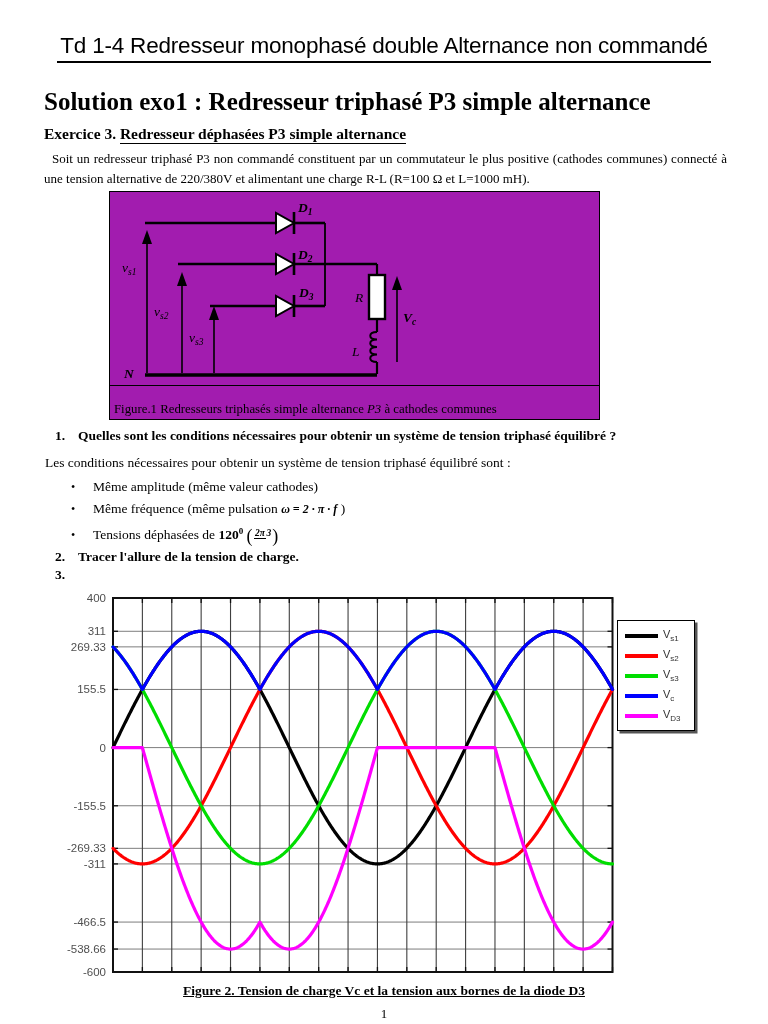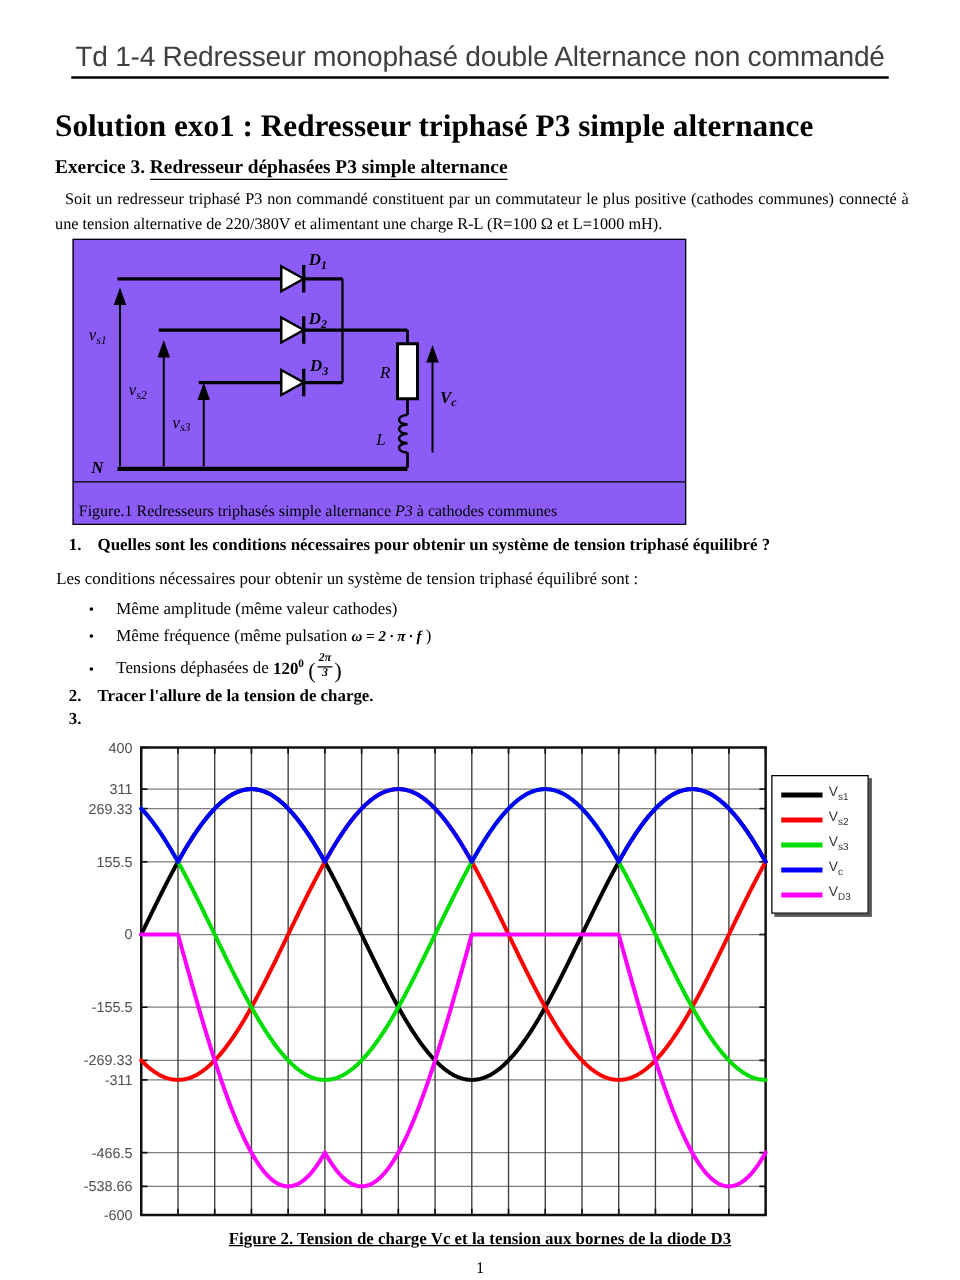--- a/index.html
+++ b/index.html
@@ -1,47 +1,47 @@
 <!DOCTYPE html>
 <html><head>
 <meta charset="utf-8">
 <style>
   html,body{margin:0;padding:0;}
   body{
     width:768px;height:1024px;background:#ffffff;position:relative;
     font-family:"Liberation Serif",serif;color:#000;overflow:hidden;
   }
   .doc-title{ text-align:center; margin-top:33px; font-family:"Liberation Sans",sans-serif;
-    font-size:22.5px; letter-spacing:-0.2px; color:#404040;}
+    font-size:22.5px; letter-spacing:-0.2px; color:#000000;}
   .doc-title span{ display:inline-block; border-bottom:2px solid #000; padding:0 3px 2px 3px;}
   .solution-heading{ margin:25px 40px 0 44px; font-size:25px; font-weight:bold; }
   .exercise-heading{ margin:9px 40px 0 44px; font-size:15.5px; font-weight:bold;}
   .exercise-heading .u{ border-bottom:1.6px solid #000; padding-bottom:1px;}
   .intro{ margin:6px 41px 0 44px; font-size:13px; line-height:19.5px; text-align:justify; text-indent:8px;}
 
   
-  .fig1{ margin:3px 0 0 58px; width:489px; border:1.5px solid #000; background:#8b5cf6;}
+  .fig1{ margin:3px 0 0 109px; width:489px; border:1.5px solid #000; background:#a21caf;}
   .fig1 svg{ display:block;}
   .fig1-caption{ border-top:1.5px solid #000; font-size:12.8px; padding:16px 4px 2px 4px; line-height:15px;}
   .fig1-caption .it{ font-style:italic;}
 
   
   .q{ display:flex; margin:0 30px 0 55px; font-size:13.5px; font-weight:bold; line-height:16.5px;}
   .q .qnum{ width:23px; flex:none;}
   .q1{ margin-top:7px; line-height:18px;}
   .answer-intro{ margin:9px 40px 0 45px; font-size:13.5px; line-height:18px;}
   .bullets{ margin:4px 30px 0 71px; font-size:13.5px;}
   .bullet{ display:flex; line-height:21px; align-items:baseline;}
   .bullet .dot{ width:22px; flex:none; font-size:12px;}
   .math{ font-style:italic; font-weight:bold; font-size:12px;}
   .b3val{ font-weight:bold;}
   .b3val sup{ font-size:9px;}
   .frac-wrap{ font-weight:bold; white-space:nowrap;}
   .big-paren{ font-size:18px; vertical-align:-3px; font-weight:normal;}
-  .frac{ display:inline-flex; flex-direction:column; align-items:center; vertical-align:middle;
+  .frac{ display:inline-flex; flex-direction:row; align-items:center; vertical-align:middle;
          font-size:9.5px; line-height:1.1; font-style:italic; margin:0 1px; transform:translateY(-2px);}
   .frac .num{ border-bottom:1px solid #000; padding:0 1.5px;}
   .q23{ margin-top:2px;}
 
   
   .chart{ position:relative; margin-top:9px; height:388px;}
   .chart svg{ position:absolute; left:40px; top:0;}
   .legend{ position:absolute; left:617px; top:27px; width:76px; background:#fff;
     border:1.6px solid #000; box-shadow:2.5px 2.5px 0 #555; padding:5px 0 4px 0;}
   .legend-row{ display:flex; align-items:center; height:20px; padding:0 7px;}

